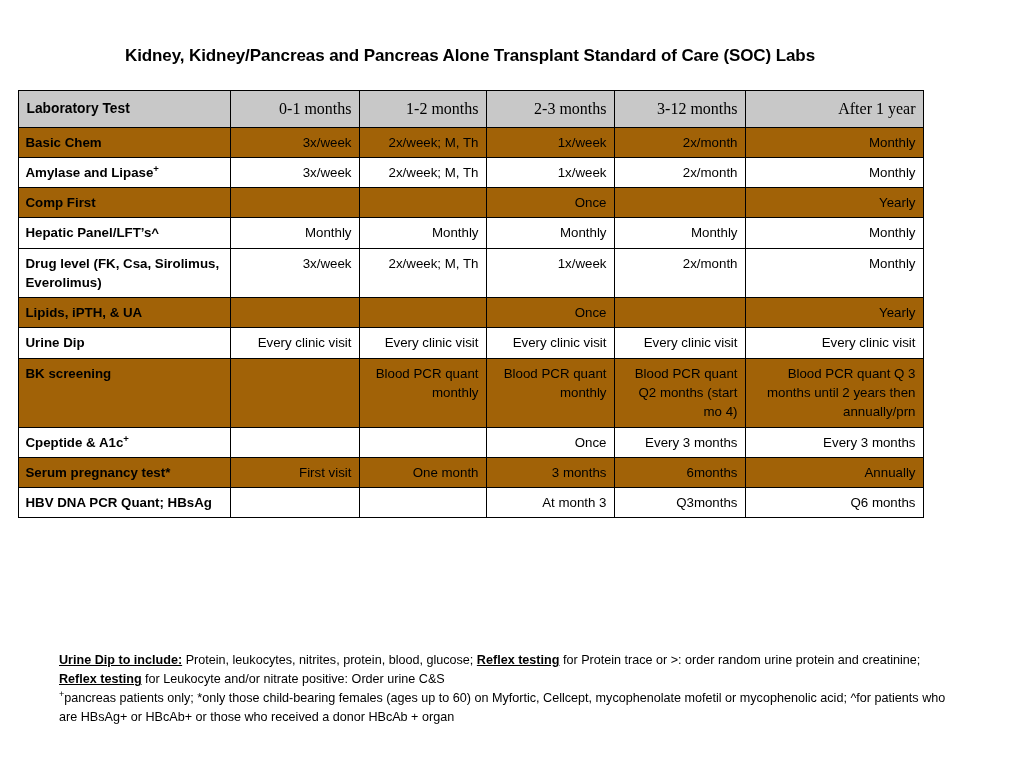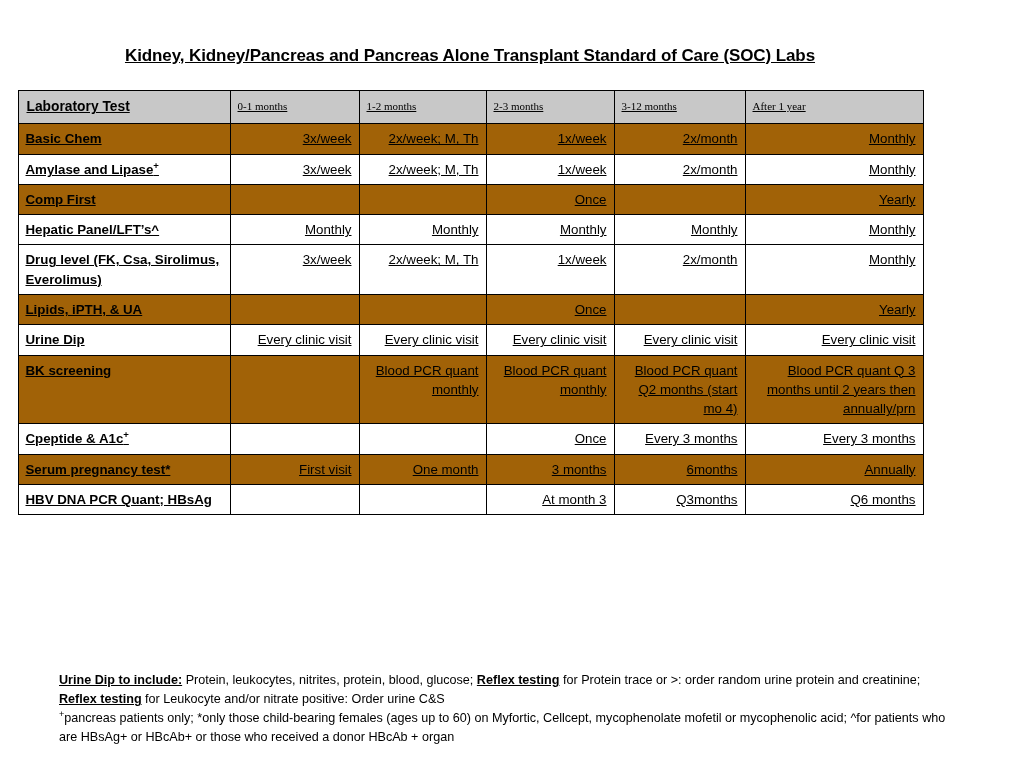--- a/index.html
+++ b/index.html
@@ -14,21 +14,20 @@
     color: #000000;
     position: relative;
     overflow: hidden;
   }
   .page {
     width: 940px;
     height: 768px;
     box-sizing: border-box;
     padding: 0;
     position: relative;
-    text-decoration: underline;
   }
   .doc-title {
     text-align: center;
     font-weight: bold;
     font-size: 17px;
     letter-spacing: -0.1px;
     margin: 0;
     padding-top: 46px;
     padding-left: 20px;
     padding-right: 20px;
@@ -49,22 +48,22 @@
     border: 1.2px solid #000;
     padding: 5px 7px;
     vertical-align: top;
     font-size: 13.3px;
     line-height: 1.45;
   }
   table.soc thead th {
     background: #c8c8c8;
     font-family: "Liberation Serif", serif;
     font-weight: normal;
-    font-size: 11px;
-    text-align: left;
+    font-size: 16px;
+    text-align: right;
     padding-top: 6px;
     padding-bottom: 6px;
     vertical-align: middle;
   }
   table.soc thead th.hdr-lab {
     font-family: "Liberation Sans", sans-serif;
     font-weight: bold;
     text-align: left;
     font-size: 13.8px;
     padding-left: 8px;
@@ -93,21 +92,21 @@
 
   sup {
     font-size: 0.72em;
     vertical-align: super;
     line-height: 0;
   }
 
   .notes {
     position: absolute;
     left: 59px;
-    top: 671px;
+    top: 651px;
     width: 900px;
     font-size: 12.6px;
     line-height: 1.52;
   }
   .notes p {
     margin: 0 0 0 0;
   }
   .notes .u {
     font-weight: bold;
     text-decoration: underline;

